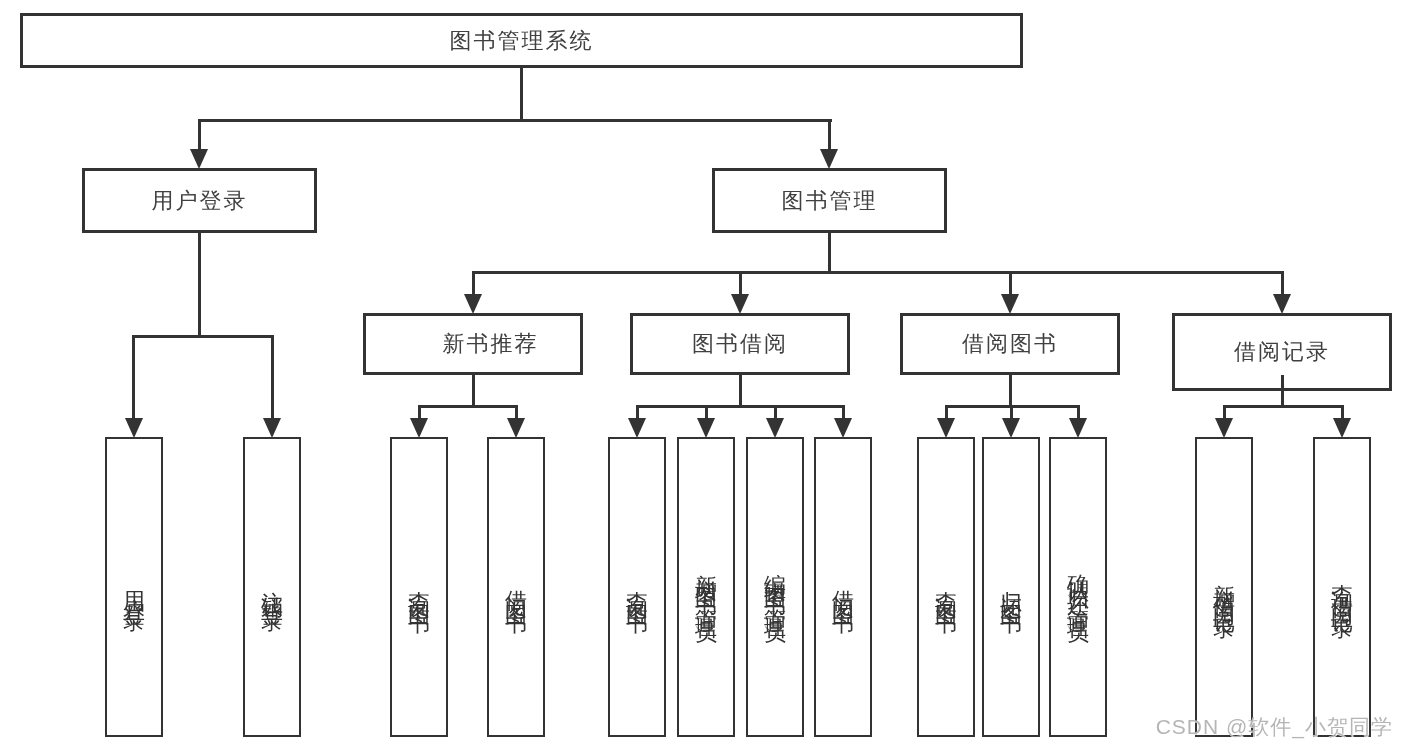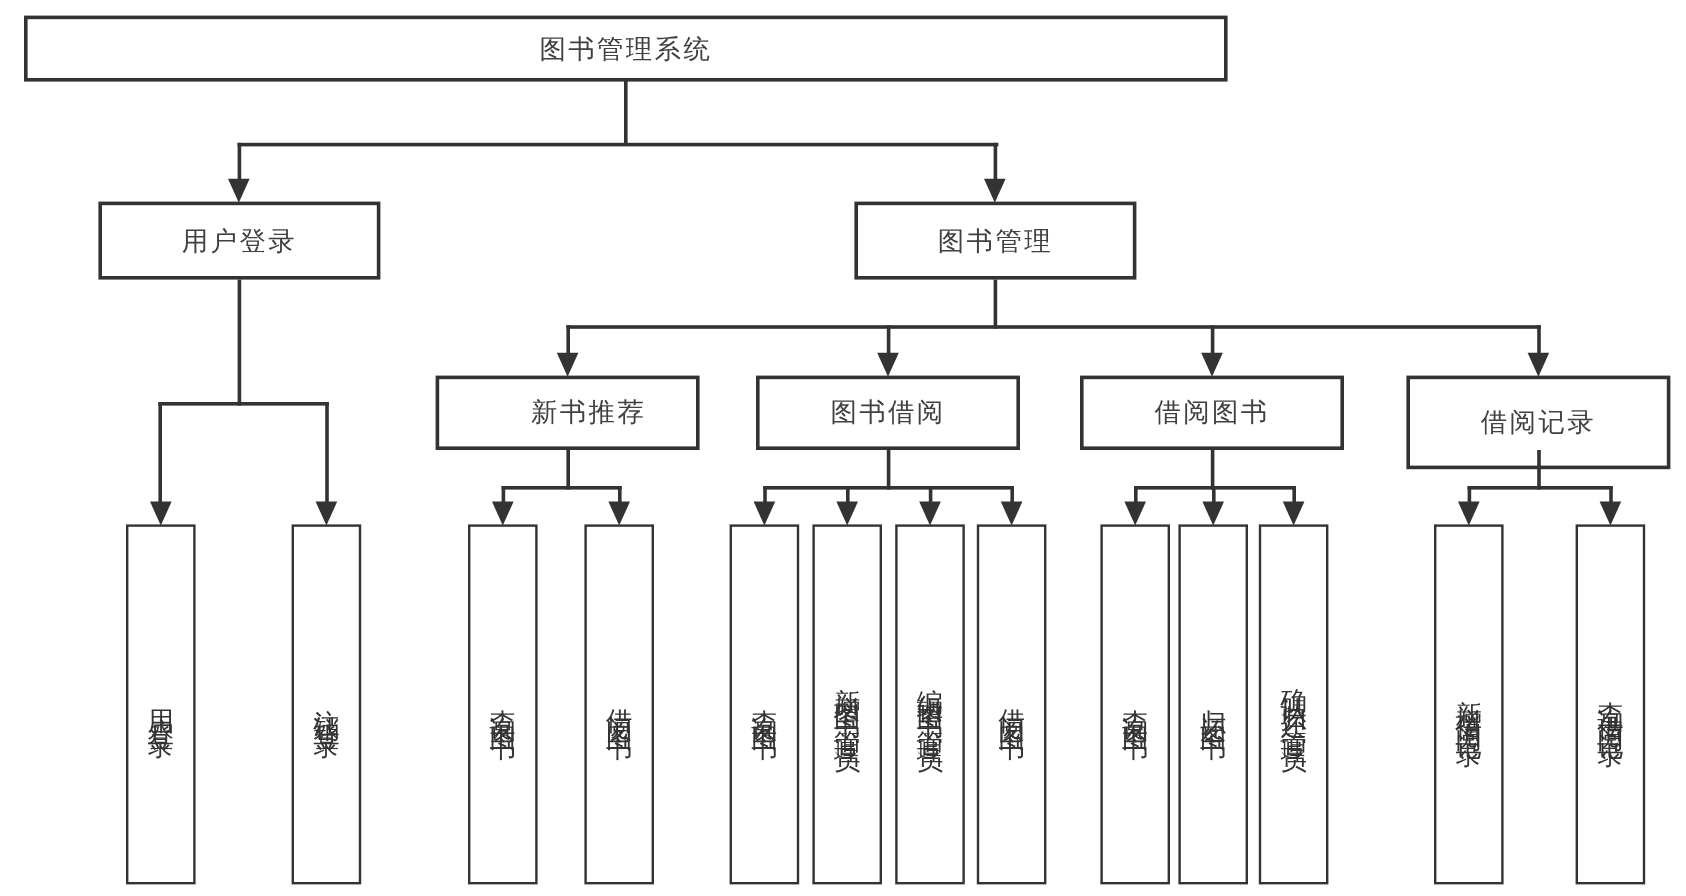--- a/index.html
+++ b/index.html
@@ -181,14 +181,15 @@
   <div class="ln" style="left:1077px; top:405px; width:3px;   height:17px;"></div>
   <div class="arr" style="left:1069px; top:418px;"></div>
 
   <div class="ln" style="left:1281px; top:375px; width:3px;   height:33px;"></div>
   <div class="ln" style="left:1223px; top:405px; width:121px; height:3px;"></div>
   <div class="ln" style="left:1223px; top:405px; width:3px;   height:17px;"></div>
   <div class="arr" style="left:1215px; top:418px;"></div>
   <div class="ln" style="left:1341px; top:405px; width:3px;   height:17px;"></div>
   <div class="arr" style="left:1333px; top:418px;"></div>
 
+  <div class="watermark">CSDN @软件_小贺同学</div>
 
 </div>
 
 </body></html>

